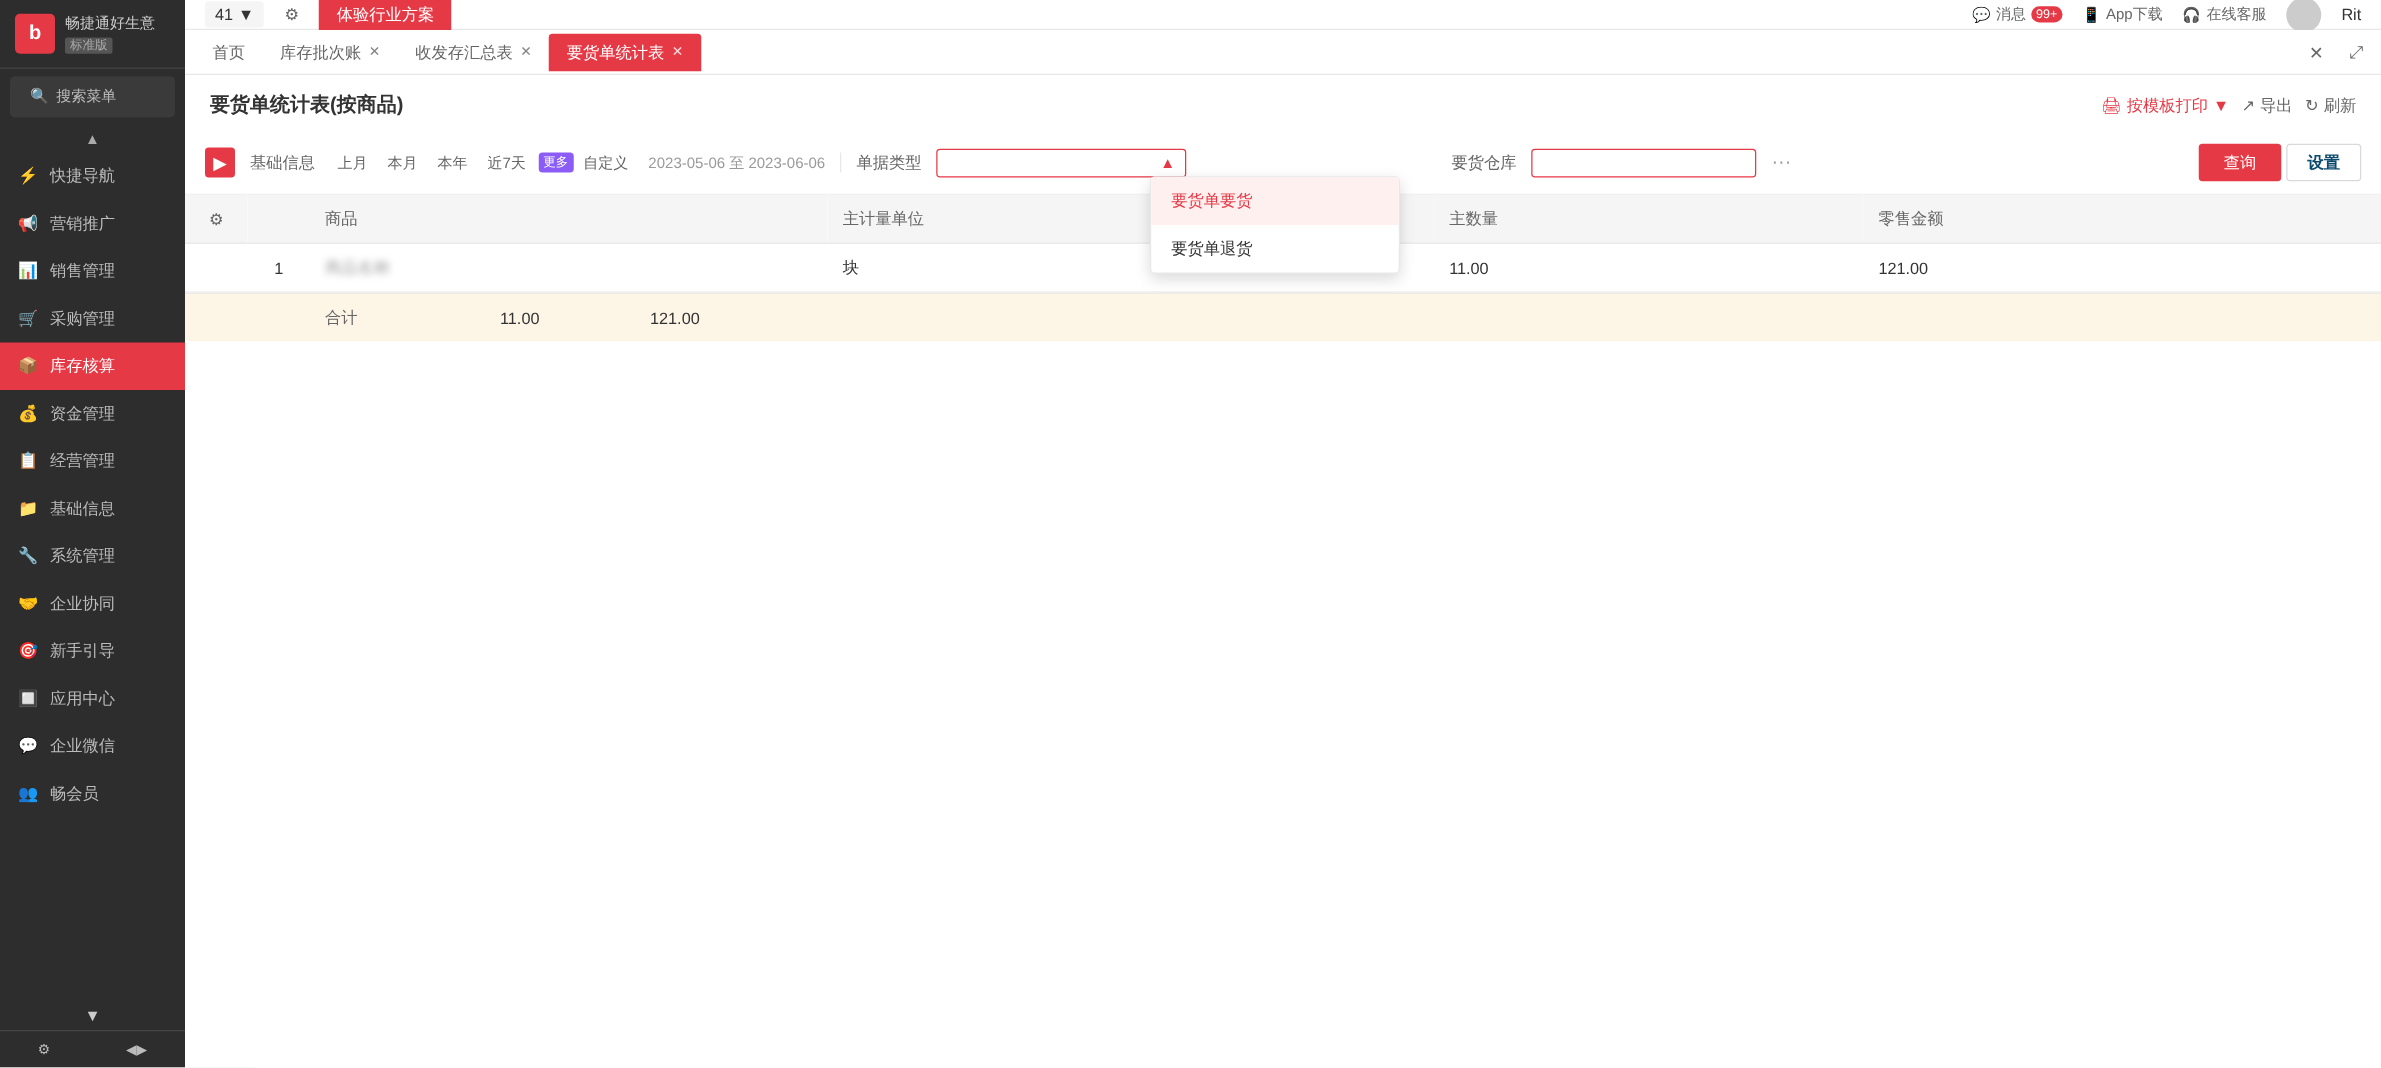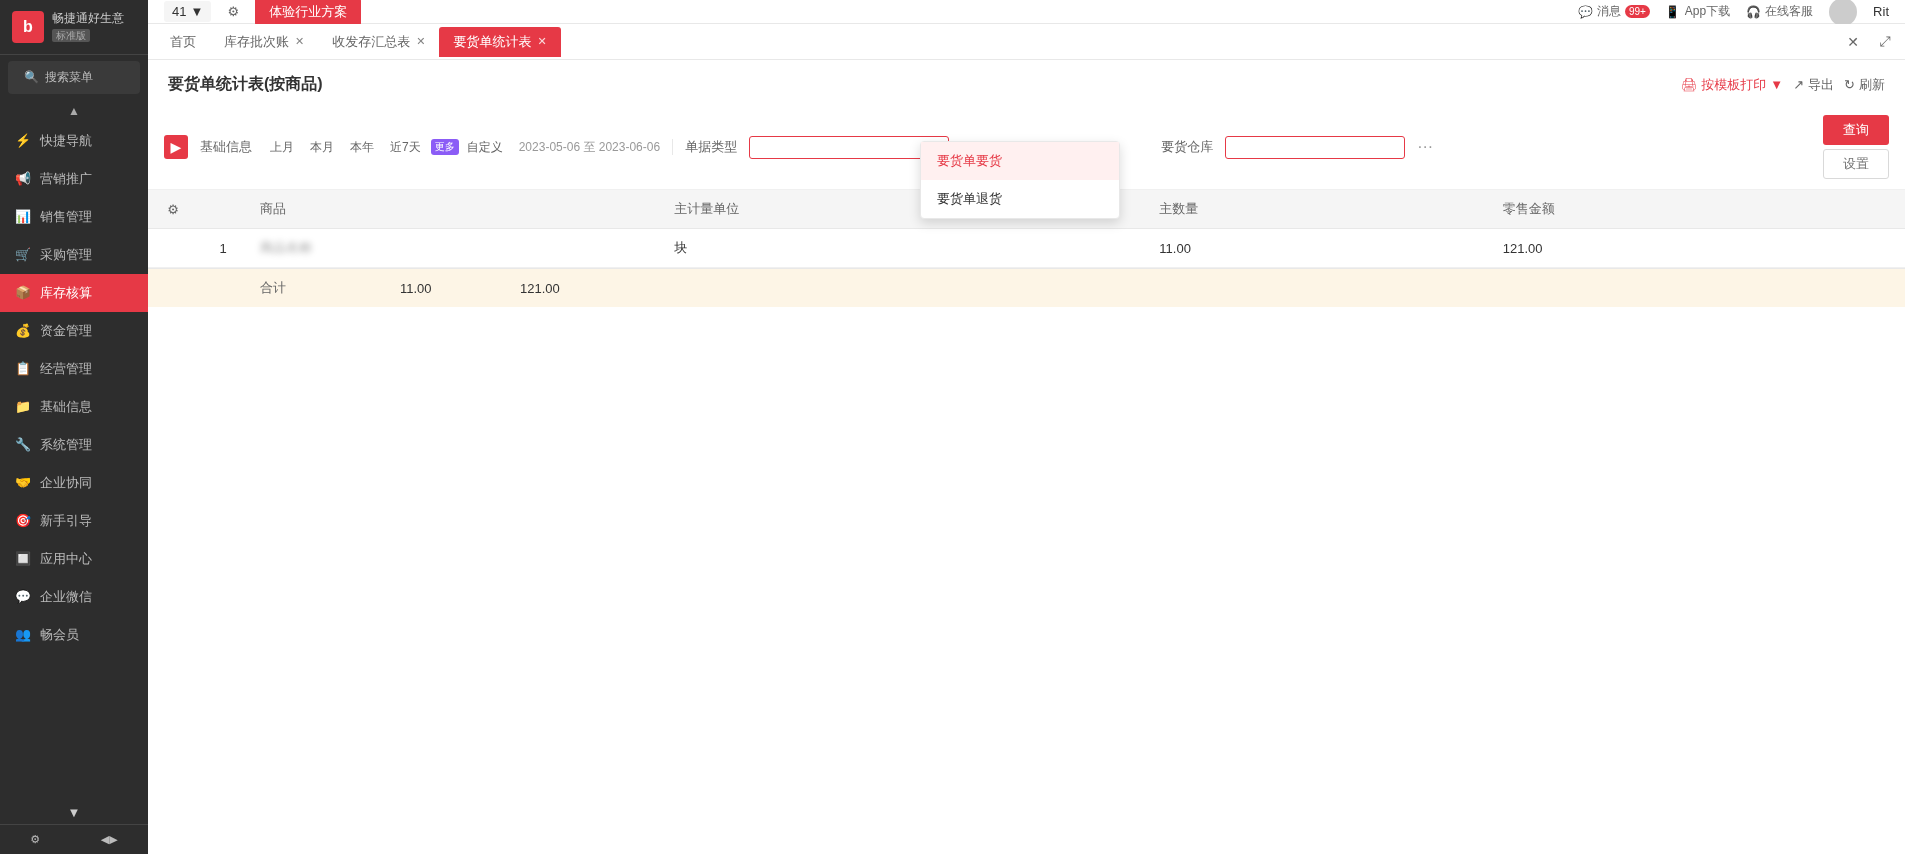--- a/index.html
+++ b/index.html
@@ -70,21 +70,21 @@
     .date-custom { font-size: 12px; color: #666; cursor: pointer; padding: 2px 4px; }
     .filter-divider { width: 1px; height: 16px; background: #e8e8e8; }
     .filter-type-label { font-size: 13px; color: #666; flex-shrink: 0; }
     .filter-type-input { display: flex; align-items: center; border: 1px solid #e63946; border-radius: 3px; padding: 3px 8px; min-width: 200px; position: relative; }
     .filter-type-input input { border: none; outline: none; font-size: 13px; flex: 1; color: #333; }
     .filter-type-chevron { color: #e63946; cursor: pointer; font-size: 12px; }
     .filter-warehouse-label { font-size: 13px; color: #666; flex-shrink: 0; }
     .filter-warehouse-input { min-width: 180px; }
     .filter-more-btn { color: #999; cursor: pointer; font-size: 16px; }
     .query-btn { background: #e63946; color: white; border: none; padding: 6px 20px; border-radius: 3px; cursor: pointer; font-size: 13px; }
-    .settings-btn { background: white; color: #737373; border: 1px solid #d9d9d9; padding: 5px 16px; border-radius: 3px; cursor: pointer; font-size: 13px; }
+    .settings-btn { background: white; color: #0c4a6e; border: 1px solid #d9d9d9; padding: 5px 16px; border-radius: 3px; cursor: pointer; font-size: 13px; font-weight: bold; }
     .dropdown-menu { position: absolute; background: white; border: 1px solid #e8e8e8; border-radius: 4px; box-shadow: 0 4px 12px rgba(0,0,0,0.15); min-width: 200px; z-index: 1001; top: 36px; left: 772px; }
     .dropdown-item { padding: 10px 16px; font-size: 13px; color: #333; cursor: pointer; }
     .dropdown-item.selected { background: #fff0f0; color: #e63946; }
 
     
     .table-wrapper { padding: 0 0 0 0; }
     table { width: 100%; border-collapse: collapse; }
     th { background: #f5f5f5; padding: 10px 12px; font-size: 13px; color: #666; text-align: left; border-bottom: 1px solid #e8e8e8; font-weight: normal; }
     th:first-child { width: 50px; text-align: center; }
     td { padding: 10px 12px; font-size: 13px; color: #333; border-bottom: 1px solid #f0f0f0; }
@@ -96,21 +96,21 @@
     .footer-label { font-size: 13px; color: #666; width: 240px; padding-left: 50px; }
     .footer-val { font-size: 13px; color: #333; width: 120px; }
 
     
     .sidebar-scroll-top { display: flex; justify-content: center; padding: 4px; }
     .sidebar-scroll-top .arrow-up { color: #aaa; cursor: pointer; font-size: 12px; }
     .sidebar-scroll-bottom { display: flex; justify-content: center; padding: 4px; }
 
     .blurred-text { color: transparent; text-shadow: 0 0 6px rgba(0,0,0,0.4); user-select: none; }
 
-    .filter-actions-right { display: flex; flex-direction: column; gap: 4px; margin-left: auto; }
+    .filter-actions-right { display: flex; flex-direction: row; gap: 4px; margin-left: auto; }
   </style>
 </head>
 <body>
 
 <div class="app-wrapper">
 
   <div class="sidebar">
     <div class="sidebar-logo">
       <div class="sidebar-logo-icon">b</div>
       <div class="sidebar-logo-text">

